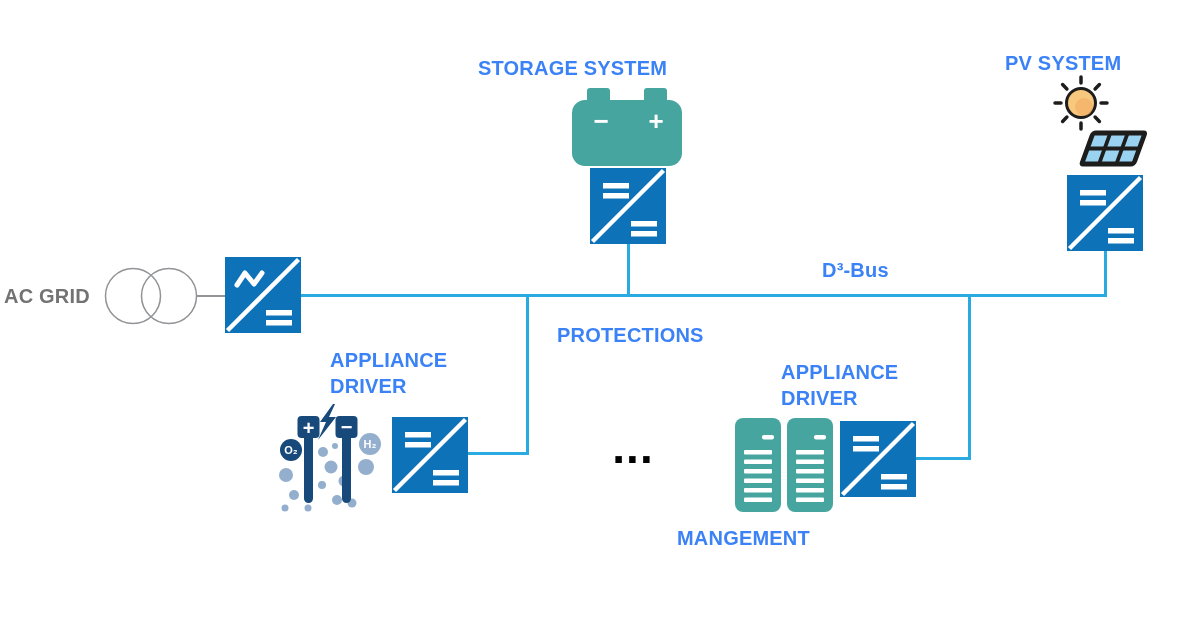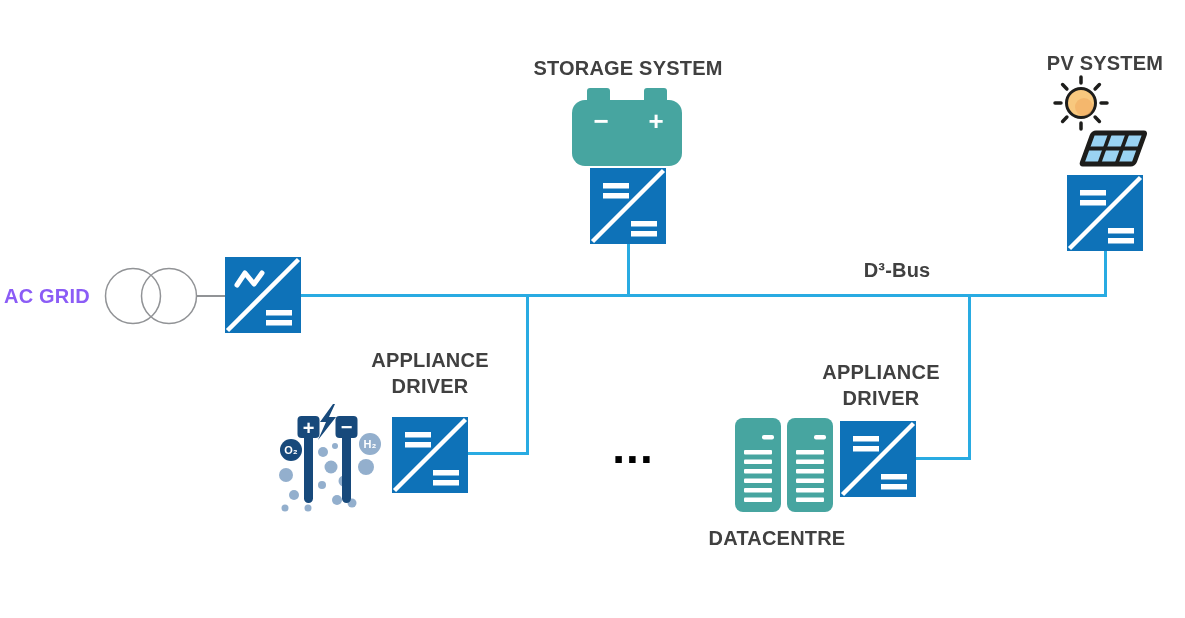--- a/index.html
+++ b/index.html
@@ -2,24 +2,24 @@
 <html lang="en"><head>
 <meta charset="utf-8">
 <style>
   html,body { margin:0; padding:0; background:#ffffff; }
   .canvas {
     position:relative; width:1185px; height:618px; background:#ffffff;
     font-family:"Liberation Sans", sans-serif; overflow:hidden;
   }
   .abs { position:absolute; }
   .lbl {
-    position:absolute; color:#404040; font-weight:bold; font-size:20px;
-    line-height:26px; text-align:center; white-space:pre-line; letter-spacing:0.2px;
+    position:absolute; color:#3b82f6; font-weight:bold; font-size:20px;
+    line-height:26px; white-space:pre-line; letter-spacing:0.2px;
   }
-  .lbl.gray { color:#8b5cf6; }
+  .lbl.gray { color:#737373; }
   .line-cyan { position:absolute; background:#29ABE2; }
   .line-gray { position:absolute; background:#919396; }
   .dots {
     position:absolute; color:#000000; font-weight:bold; font-size:46px;
     line-height:46px; text-align:center; letter-spacing:1px;
   }
   svg text { font-family:"Liberation Sans", sans-serif; }
 </style>
 </head>
 <body>
@@ -99,20 +99,21 @@
   <div class="abs" style="left:1067px;top:175px"><svg width="76" height="76" viewBox="0 0 76 76">
         <rect width="76" height="76" fill="#0E72B8"></rect>
         <line x1="2.5" y1="73.5" x2="73.5" y2="2.5" stroke="#fff" stroke-width="4.5"></line>
         <rect x="13" y="15" width="26" height="5.5" fill="#fff"></rect>
         <rect x="13" y="25" width="26" height="5.5" fill="#fff"></rect>
         <rect x="41" y="53" width="26" height="5.5" fill="#fff"></rect>
         <rect x="41" y="63" width="26" height="5.5" fill="#fff"></rect>
       </svg></div>
   <div class="line-cyan" style="left:1103.5px;top:251px;width:3px;height:43px"></div>
 
+  <div class="lbl" style="left:557px;top:322px;width:200px">PROTECTIONS</div>
 
   <div class="line-cyan" style="left:526px;top:293.5px;width:3px;height:161.5px"></div>
   <div class="line-cyan" style="left:468px;top:452px;width:61px;height:3px"></div>
 
   <div class="lbl" style="left:330px;top:347px;width:200px">APPLIANCE
 DRIVER</div>
 
   <svg class="abs" style="left:277px;top:403px" width="108" height="112" viewBox="0 0 108 112">
     <g fill="#93AFCD">
       <circle cx="9" cy="72" r="7"></circle>
@@ -169,21 +170,21 @@
         <rect x="9" y="79.5" width="28" height="4.5" rx="1"></rect>
       <rect x="61" y="32" width="28" height="4.5" rx="1"></rect>
         <rect x="61" y="41.5" width="28" height="4.5" rx="1"></rect>
       <rect x="61" y="51" width="28" height="4.5" rx="1"></rect>
         <rect x="61" y="60.5" width="28" height="4.5" rx="1"></rect>
       <rect x="61" y="70" width="28" height="4.5" rx="1"></rect>
         <rect x="61" y="79.5" width="28" height="4.5" rx="1"></rect>
     </g>
   </svg>
 
-  <div class="lbl" style="left:677px;top:525px;width:200px">DATACENTRE</div>
+  <div class="lbl" style="left:677px;top:525px;width:200px">MANGEMENT</div>
 
   <div class="lbl" style="left:781px;top:359px;width:200px">APPLIANCE
 DRIVER</div>
 
   <div class="abs" style="left:840px;top:421px"><svg width="76" height="76" viewBox="0 0 76 76">
         <rect width="76" height="76" fill="#0E72B8"></rect>
         <line x1="2.5" y1="73.5" x2="73.5" y2="2.5" stroke="#fff" stroke-width="4.5"></line>
         <rect x="13" y="15" width="26" height="5.5" fill="#fff"></rect>
         <rect x="13" y="25" width="26" height="5.5" fill="#fff"></rect>
         <rect x="41" y="53" width="26" height="5.5" fill="#fff"></rect>

